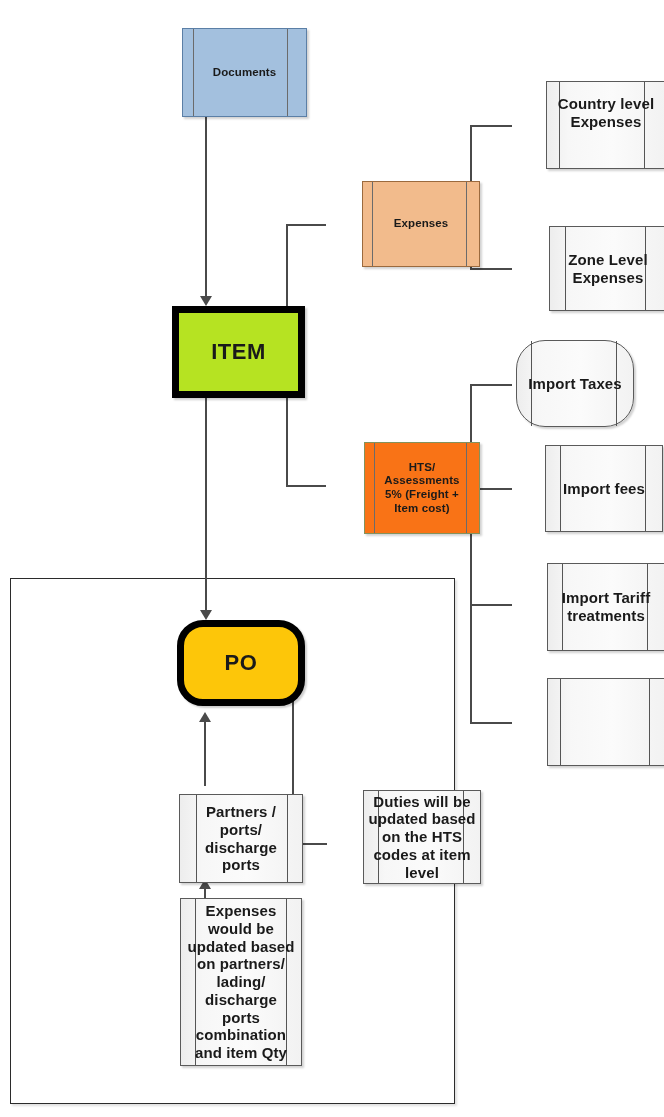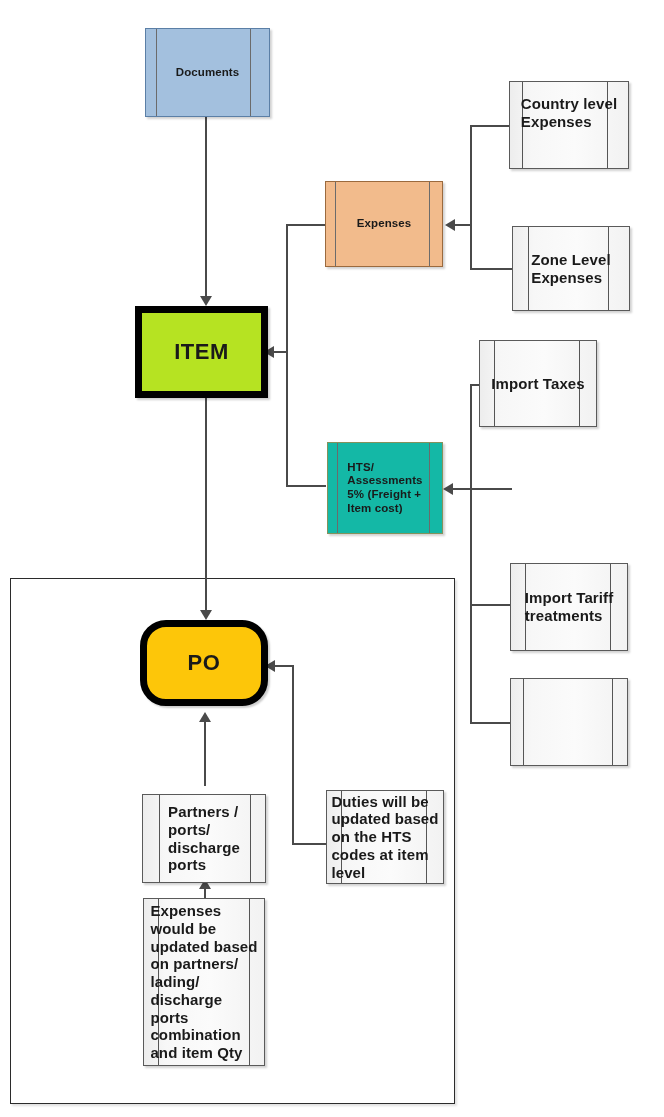--- a/index.html
+++ b/index.html
@@ -8,25 +8,26 @@
     font-family:"Liberation Sans", sans-serif;
     -webkit-font-smoothing:antialiased;
   }
   #canvas{position:absolute;left:0;top:0;width:664px;height:1117px;}
 
   
   .node{
     position:absolute;
     box-sizing:border-box;
     display:flex;align-items:center;justify-content:center;
-    text-align:left;
+    text-align:center;
     font-weight:bold;
     color:#1a1a1a;
     letter-spacing:.1px;
     z-index:5;
+    margin-left:37px;
   }
   .node .lbl{
     position:relative;z-index:3;
     padding:0 4px;
     line-height:1.18;
     white-space:pre-line;
   }
   
   .node .gut{
     position:absolute;top:0;bottom:0;width:0;
@@ -45,21 +46,21 @@
     background:#a3c0de;border:1px solid #5b7fa6;
     box-shadow:2px 2px 2px rgba(0,0,0,.18);
     font-size:11.5px;
   }
   .n-orange{
     background:#f2bb8c;border:1px solid #9b6a3e;
     box-shadow:2px 2px 2px rgba(0,0,0,.18);
     font-size:11.5px;
   }
   .n-sage{
-    background:#14b8a6;border:1px solid #83925c;
+    background:#f97316;border:1px solid #83925c;
     box-shadow:2px 2px 2px rgba(0,0,0,.18);
     font-size:11.5px;
   }
   .n-blue .gut,.n-orange .gut{border-left-color:#6b6b6b;}
   .n-sage .gut{border-left-color:#6b6b6b;}
 
   
   .n-heavy{
     border:7px solid #000;
     box-shadow:2px 2px 2px rgba(0,0,0,.2);
@@ -170,26 +171,31 @@
 Expenses</span>
   </div>
 
   <div class="node n-plain" style="left:512px;top:226px;width:118px;height:85px;">
     <span class="gut" style="left:15px;"></span>
     <span class="gut" style="right:20px;"></span>
     <span class="lbl">Zone Level
 Expenses</span>
   </div>
 
-  <div class="node n-plain" style="left:479px;top:340px;width:118px;height:87px;">
+  <div class="node n-plain" style="left:479px;top:340px;width:118px;height:87px;border-radius:29px;">
     <span class="gut" style="left:14px;"></span>
     <span class="gut" style="right:16px;"></span>
     <span class="lbl">Import Taxes</span>
   </div>
 
+  <div class="node n-plain" style="left:508px;top:445px;width:118px;height:87px;">
+    <span class="gut" style="left:14px;"></span>
+    <span class="gut" style="right:16px;"></span>
+    <span class="lbl">Import fees</span>
+  </div>
 
   <div class="node n-plain" style="left:510px;top:563px;width:118px;height:88px;">
     <span class="gut" style="left:14px;"></span>
     <span class="gut" style="right:16px;"></span>
     <span class="lbl">Import Tariff
 treatments</span>
   </div>
 
   <div class="node n-plain" style="left:510px;top:678px;width:118px;height:88px;">
     <span class="gut" style="left:12px;"></span>

